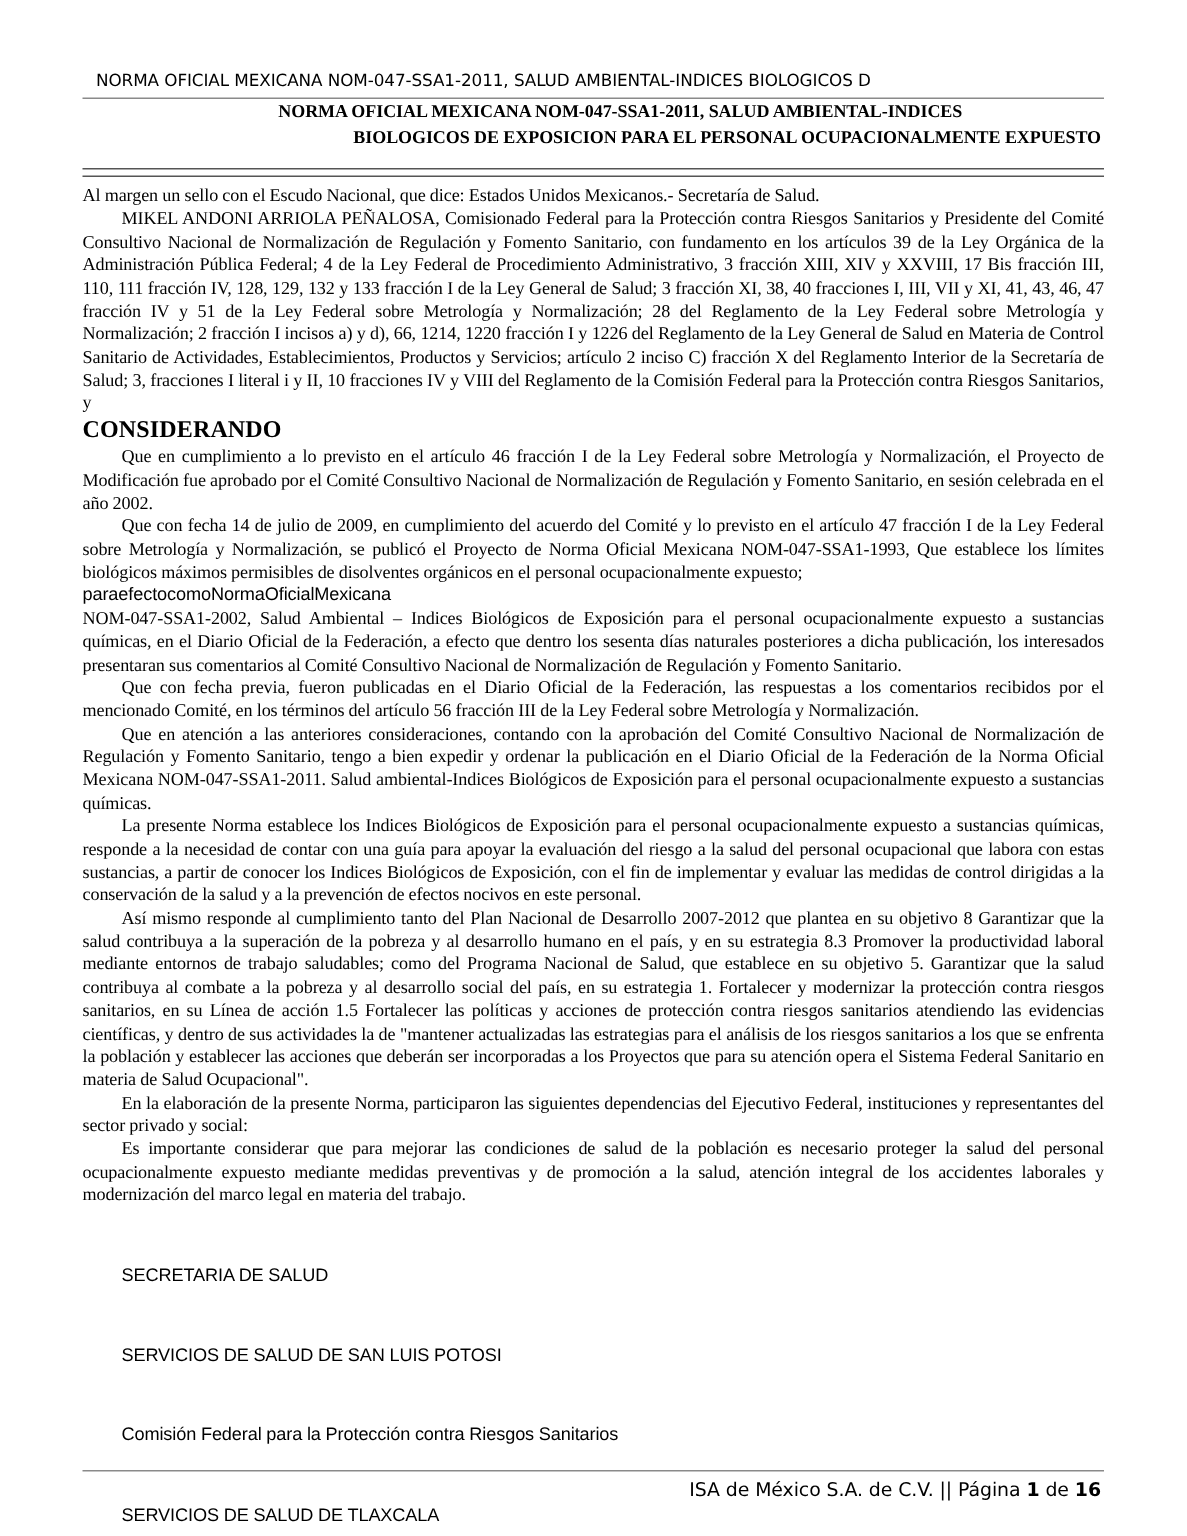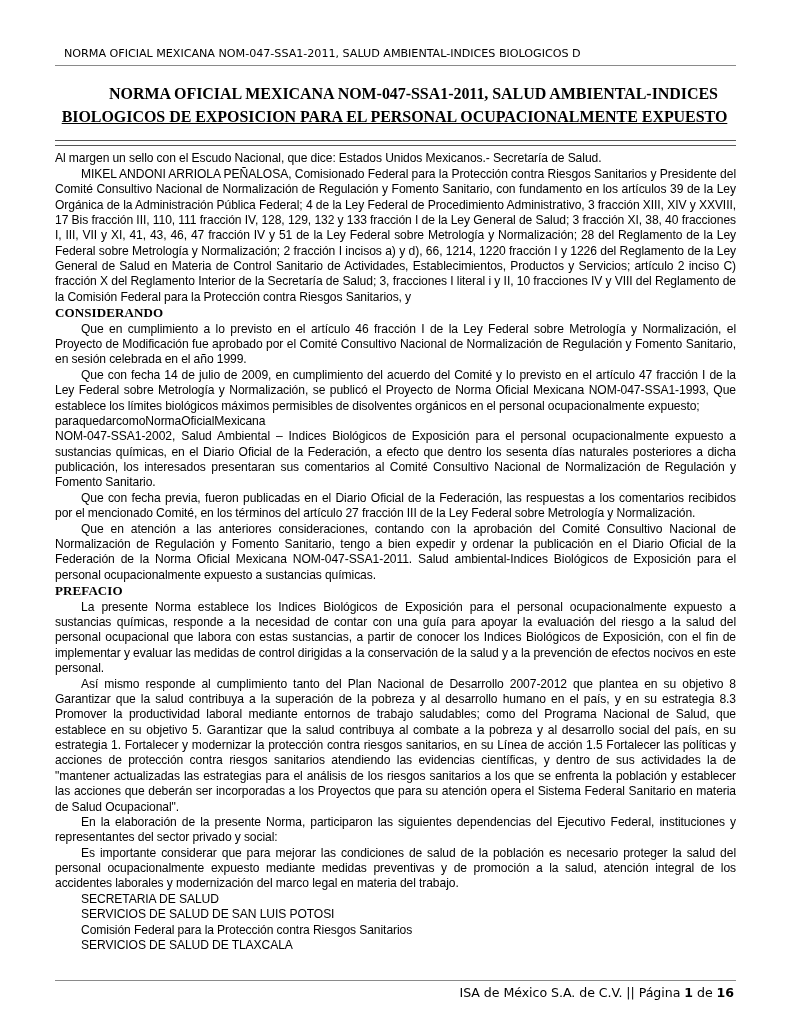--- a/index.html
+++ b/index.html
@@ -34,32 +34,31 @@
     padding-left: 9px;
   }
   .header-rule {
     margin-top: 4px;
     border-top: 1.4px solid #8a8a8a;
     width: 100%;
   }
 
   
   .title-block {
-    margin-top: 17px;
     font-family: "Liberation Serif", serif;
     font-weight: bold;
-    font-size: 16px;
+    font-size: 12px;
     line-height: 1.42;
     text-align: right;
     letter-spacing: -0.05px;
     padding-right: 2px;
   }
   .title-line { display: block; }
   .title-line.l1 { text-align: center; padding-left: 38px; }
-  .title-line.l2 { text-align: center; text-decoration: underline; }
+  .title-line.l2 { text-align: right; }
   .title-line.l3 { text-align: right; }
 
   
   .double-rule {
     margin-top: 12px;
     height: 4px;
     border-top: 1.1px solid #555;
     border-bottom: 1.1px solid #555;
     width: 100%;
   }
@@ -70,52 +69,54 @@
     font-size: 12.1px;
     line-height: 1.272;
     text-align: justify;
     letter-spacing: -0.08px;
     word-spacing: -0.1px;
   }
   .body-text p {
     margin: 0;
     text-align: justify;
     text-justify: inter-word;
+    font-family: Liberation Serif, serif;
   }
   .p-noindent { text-indent: 0; }
   .p-indent { text-indent: 26px; }
 
   
   .stretch-line {
     display: flex;
     width: 100%;
   }
 
   .centered-heading {
     font-family: "Liberation Serif", serif;
     font-weight: bold;
-    font-size: 13px;
+    font-size: 16px;
     text-align: center;
     letter-spacing: 0.1px;
     margin: 0;
     line-height: 1.272;
   }
 
   
   .org-list {
     margin: 0;
     padding: 0;
     list-style: none;
     font-size: 12.1px;
     line-height: 1.272;
     letter-spacing: -0.08px;
   }
   .org-list li {
     padding-left: 26px;
     white-space: nowrap;
+    margin-top: 38px;
   }
 
   
   .doc-footer {
     position: absolute;
     left: 55px;
     right: 55px;
     bottom: 24px;
   }
   .footer-rule {
@@ -150,38 +151,37 @@
   <div class="double-rule"></div>
 
   <div class="body-text">
 
     <p class="p-noindent">Al margen un sello con el Escudo Nacional, que dice: Estados Unidos Mexicanos.- Secretaría de Salud.</p>
 
     <p class="p-indent">MIKEL ANDONI ARRIOLA PEÑALOSA, Comisionado Federal para la Protección contra Riesgos Sanitarios y Presidente del Comité Consultivo Nacional de Normalización de Regulación y Fomento Sanitario, con fundamento en los artículos 39 de la Ley Orgánica de la Administración Pública Federal; 4 de la Ley Federal de Procedimiento Administrativo, 3 fracción XIII, XIV y XXVIII, 17 Bis fracción III, 110, 111 fracción IV, 128, 129, 132 y 133 fracción I de la Ley General de Salud; 3 fracción XI, 38, 40 fracciones I, III, VII y XI, 41, 43, 46, 47 fracción IV y 51 de la Ley Federal sobre Metrología y Normalización; 28 del Reglamento de la Ley Federal sobre Metrología y Normalización; 2 fracción I incisos a) y d), 66, 1214, 1220 fracción I y 1226 del Reglamento de la Ley General de Salud en Materia de Control Sanitario de Actividades, Establecimientos, Productos y Servicios; artículo 2 inciso C) fracción X del Reglamento Interior de la Secretaría de Salud; 3, fracciones I literal i y II, 10 fracciones IV y VIII del Reglamento de la Comisión Federal para la Protección contra Riesgos Sanitarios, y</p>
 
     <p class="centered-heading">CONSIDERANDO</p>
 
-    <p class="p-indent">Que en cumplimiento a lo previsto en el artículo 46 fracción I de la Ley Federal sobre Metrología y Normalización, el Proyecto de Modificación fue aprobado por el Comité Consultivo Nacional de Normalización de Regulación y Fomento Sanitario, en sesión celebrada en el año 1999.</p>
+    <p class="p-indent">Que en cumplimiento a lo previsto en el artículo 46 fracción I de la Ley Federal sobre Metrología y Normalización, el Proyecto de Modificación fue aprobado por el Comité Consultivo Nacional de Normalización de Regulación y Fomento Sanitario, en sesión celebrada en el año 2002.</p>
 
     <p class="p-indent">Que con fecha 14 de julio de 2009, en cumplimiento del acuerdo del Comité y lo previsto en el artículo 47 fracción I de la Ley Federal sobre Metrología y Normalización, se publicó el Proyecto de Norma Oficial Mexicana NOM-047-SSA1-1993, Que establece los límites biológicos máximos permisibles de disolventes orgánicos en el personal ocupacionalmente expuesto;</p>
     <div class="stretch-line">
       <span>para</span>
-      <span>quedar</span>
+      <span>efecto</span>
       <span>como</span>
       <span>Norma</span>
       <span>Oficial</span>
       <span>Mexicana</span>
     </div>
     <p class="p-noindent">NOM-047-SSA1-2002, Salud Ambiental – Indices Biológicos de Exposición para el personal ocupacionalmente expuesto a sustancias químicas, en el Diario Oficial de la Federación, a efecto que dentro los sesenta días naturales posteriores a dicha publicación, los interesados presentaran sus comentarios al Comité Consultivo Nacional de Normalización de Regulación y Fomento Sanitario.</p>
 
-    <p class="p-indent">Que con fecha previa, fueron publicadas en el Diario Oficial de la Federación, las respuestas a los comentarios recibidos por el mencionado Comité, en los términos del artículo 27 fracción III de la Ley Federal sobre Metrología y Normalización.</p>
+    <p class="p-indent">Que con fecha previa, fueron publicadas en el Diario Oficial de la Federación, las respuestas a los comentarios recibidos por el mencionado Comité, en los términos del artículo 56 fracción III de la Ley Federal sobre Metrología y Normalización.</p>
 
     <p class="p-indent">Que en atención a las anteriores consideraciones, contando con la aprobación del Comité Consultivo Nacional de Normalización de Regulación y Fomento Sanitario, tengo a bien expedir y ordenar la publicación en el Diario Oficial de la Federación de la Norma Oficial Mexicana NOM-047-SSA1-2011. Salud ambiental-Indices Biológicos de Exposición para el personal ocupacionalmente expuesto a sustancias químicas.</p>
 
-    <p class="centered-heading">PREFACIO</p>
 
     <p class="p-indent">La presente Norma establece los Indices Biológicos de Exposición para el personal ocupacionalmente expuesto a sustancias químicas, responde a la necesidad de contar con una guía para apoyar la evaluación del riesgo a la salud del personal ocupacional que labora con estas sustancias, a partir de conocer los Indices Biológicos de Exposición, con el fin de implementar y evaluar las medidas de control dirigidas a la conservación de la salud y a la prevención de efectos nocivos en este personal.</p>
 
     <p class="p-indent">Así mismo responde al cumplimiento tanto del Plan Nacional de Desarrollo 2007-2012 que plantea en su objetivo 8 Garantizar que la salud contribuya a la superación de la pobreza y al desarrollo humano en el país, y en su estrategia 8.3 Promover la productividad laboral mediante entornos de trabajo saludables; como del Programa Nacional de Salud, que establece en su objetivo 5. Garantizar que la salud contribuya al combate a la pobreza y al desarrollo social del país, en su estrategia 1. Fortalecer y modernizar la protección contra riesgos sanitarios, en su Línea de acción 1.5 Fortalecer las políticas y acciones de protección contra riesgos sanitarios atendiendo las evidencias científicas, y dentro de sus actividades la de "mantener actualizadas las estrategias para el análisis de los riesgos sanitarios a los que se enfrenta la población y establecer las acciones que deberán ser incorporadas a los Proyectos que para su atención opera el Sistema Federal Sanitario en materia de Salud Ocupacional".</p>
 
     <p class="p-indent">En la elaboración de la presente Norma, participaron las siguientes dependencias del Ejecutivo Federal, instituciones y representantes del sector privado y social:</p>
 
     <p class="p-indent">Es importante considerar que para mejorar las condiciones de salud de la población es necesario proteger la salud del personal ocupacionalmente expuesto mediante medidas preventivas y de promoción a la salud, atención integral de los accidentes laborales y modernización del marco legal en materia del trabajo.</p>
 
     <ul class="org-list">

